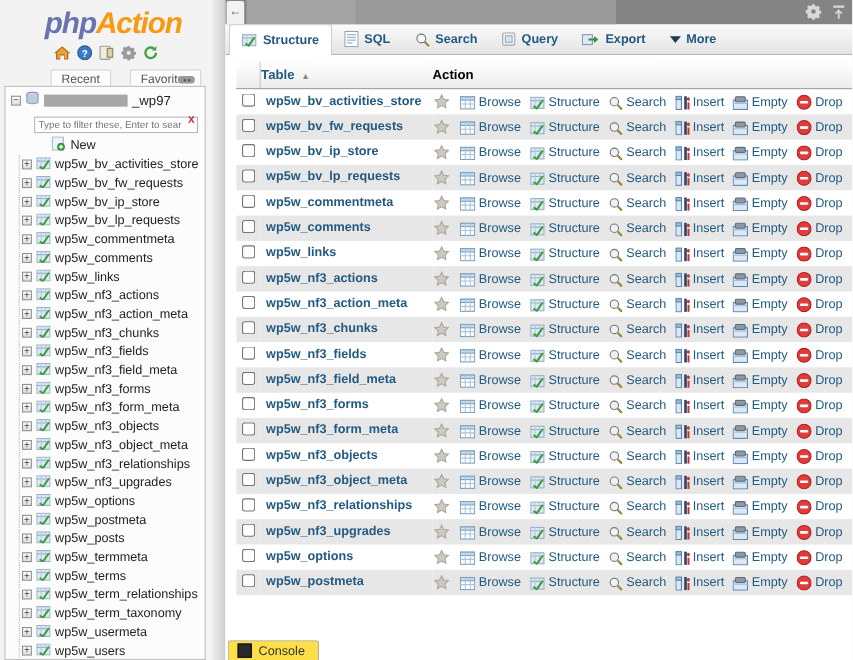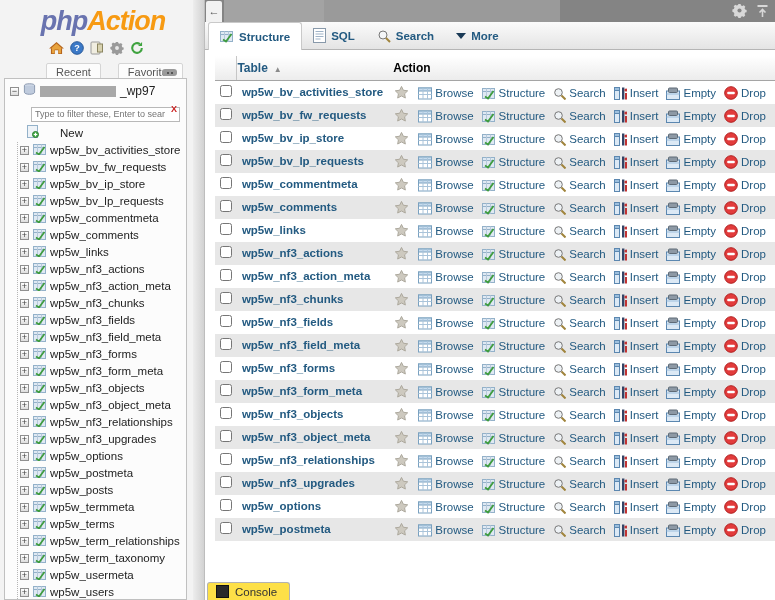--- a/index.html
+++ b/index.html
@@ -18,21 +18,21 @@
   .pill-handle{position:absolute;left:162px;top:69px;width:15px;height:7px;background:#9a9a9a;border-radius:3px;display:flex;align-items:center;justify-content:center;gap:2px;}
   .pill-handle i{width:2px;height:2px;background:#555;display:block;}
 
   .tree{position:absolute;left:4px;top:78px;width:183px;bottom:0;background:#fcfcfc;border:1px solid #c0c0c0;box-sizing:border-box;overflow:hidden;}
   .db-row{display:flex;align-items:center;gap:4px;padding:4px 2px 3px 5px;font-size:12px;color:#222;}
   .redact-db{width:76px;height:11px;background:#a8a8a8;}
   .expander{width:9px;height:9px;box-sizing:border-box;border:1px solid #8f8f8f;background:linear-gradient(#fff,#ddd);font-size:9px;line-height:7px;text-align:center;color:#444;flex:none;}
   .filter-row{position:relative;margin:1px 6px 2px 26px;}
   .filter-row input{width:100%;box-sizing:border-box;height:15px;border:1px solid #b8b8b8;font-size:9px;color:#888;padding:0 14px 0 3px;font-family:"Liberation Sans",sans-serif;}
   .filter-clear{position:absolute;right:3px;top:1px;color:#c22;font-weight:bold;font-size:9px;}
-  .new-row{display:flex;align-items:center;gap:21px;margin-left:22px;height:18px;font-size:11.5px;color:#222;}
+  .new-row{display:flex;align-items:center;gap:5px;margin-left:42px;height:18px;font-size:11.5px;color:#222;}
   .side-items{margin-left:12px;border-left:1px dotted #b5b5b5;}
   .side-item{display:flex;align-items:center;gap:4px;height:17px;font-size:11.5px;color:#222;padding-left:2px;white-space:nowrap;}
 
   
   .main{position:absolute;left:205px;top:0;right:0;height:600px;background:#fff;}
   .gutter{position:absolute;left:193px;top:0;width:12px;height:600px;background:linear-gradient(to right,#ededed,#d2d2d2);border-right:1px solid #bdbdbd;box-sizing:border-box;}
   .topbar{position:relative;height:22px;background:#848484;}
   .collapse-tab{position:absolute;left:1px;top:1px;width:16px;height:21px;background:#f2f2f2;border-radius:2px 2px 0 0;color:#555;font-size:11px;line-height:21px;text-align:center;}
   .redact-a{position:absolute;left:19px;top:0;width:100px;height:22px;background:#a3a3a3;}
   .redact-b{position:absolute;left:119px;top:0;width:236px;height:22px;background:#9a9a9a;}
@@ -510,20 +510,35 @@
         <span>SQL</span>
       </div>
       <div class="tab">
         <svg width="14" height="14">
             <circle cx="6" cy="6" r="4" fill="#f4f6f8" stroke="#777"></circle>
             <line x1="9" y1="9" x2="13" y2="13" stroke="#a0843c" stroke-width="2"></line>
           </svg>
         <span>Search</span>
       </div>
       <div class="tab">
+        <svg width="13" height="13">
+            <rect x="1" y="1" width="11" height="11" rx="1" fill="#f2f2f2" stroke="#a5a5a5"></rect>
+            <rect x="3.5" y="3.5" width="6" height="6" fill="#d9e4ee" stroke="#93b1c9"></rect>
+          </svg>
+        <span>Query</span>
+      </div>
+      <div class="tab">
+        <svg width="16" height="13">
+            <rect x="0.5" y="2.5" width="9" height="9" fill="#dfe9f3" stroke="#7e9cba"></rect>
+            <path d="M6 7h6.5" stroke="#3d8b3d" stroke-width="1.8" fill="none"></path>
+            <path d="M11 3.8L15 7l-4 3.2z" fill="#3d8b3d"></path>
+          </svg>
+        <span>Export</span>
+      </div>
+      <div class="tab">
         <span class="more-caret"></span>
         <span>More</span>
       </div>
     </div>
 
     <div class="content">
 
       <table class="tbl">
         <thead>
           <tr>

